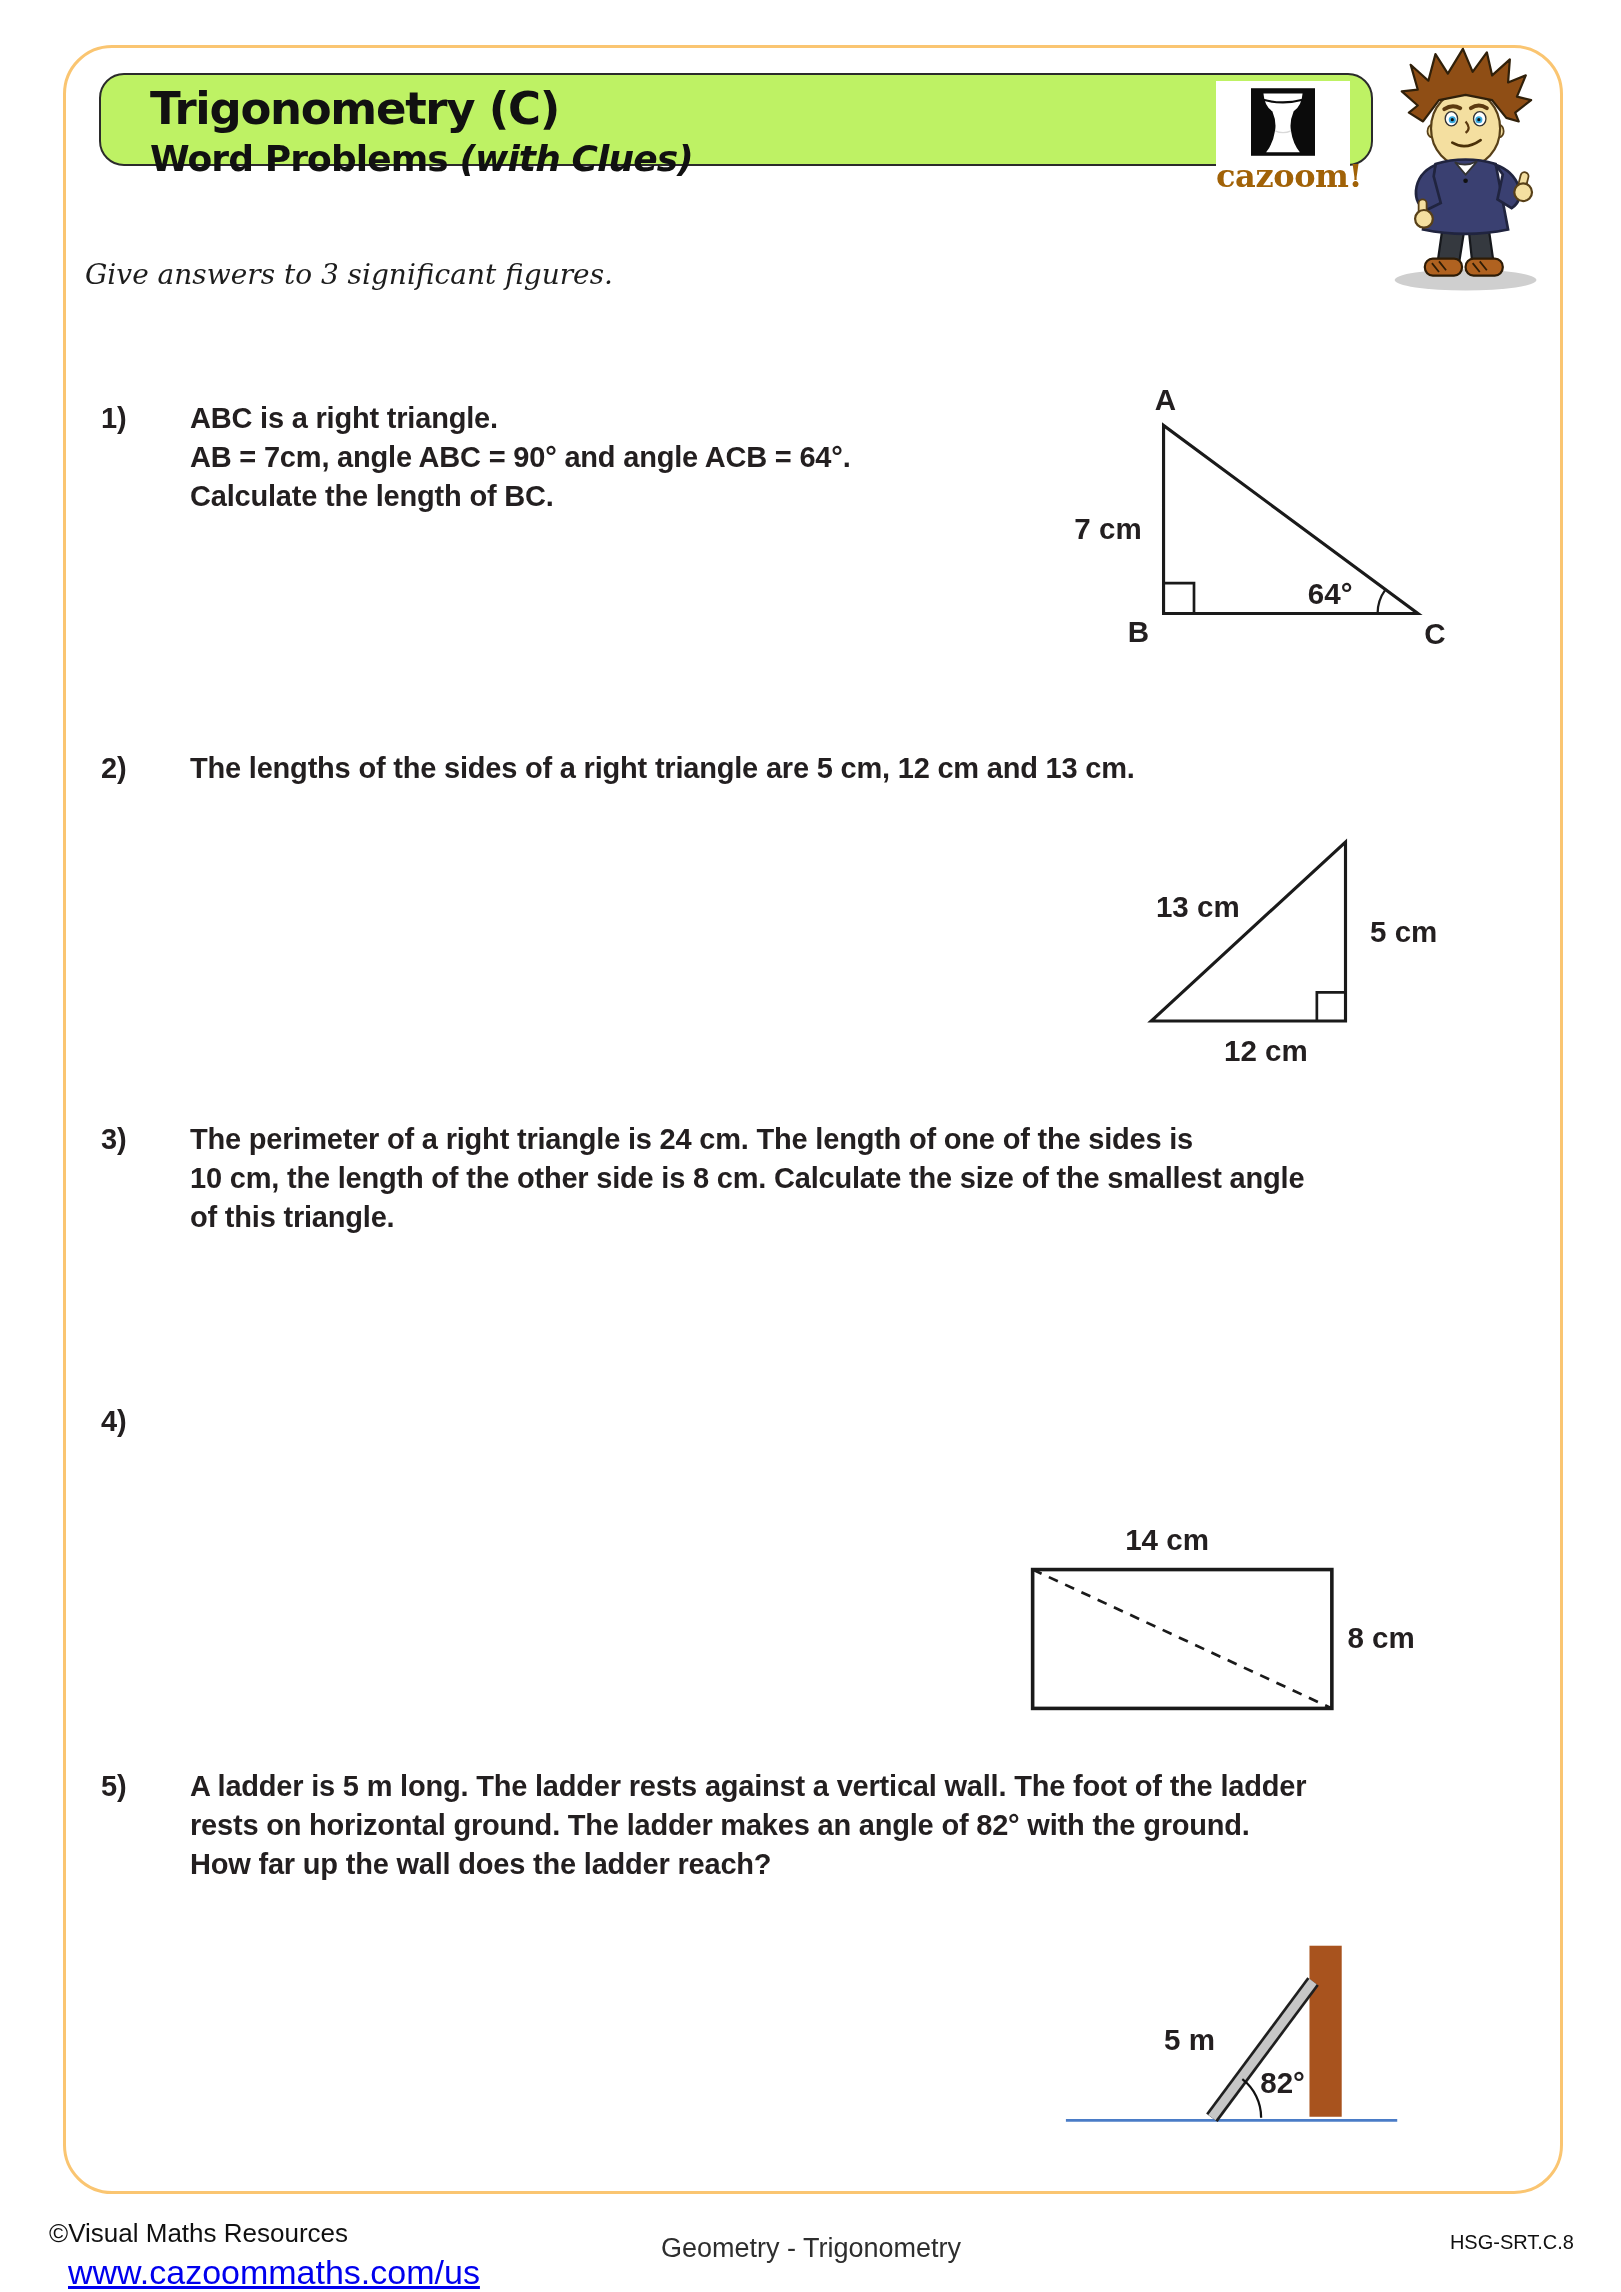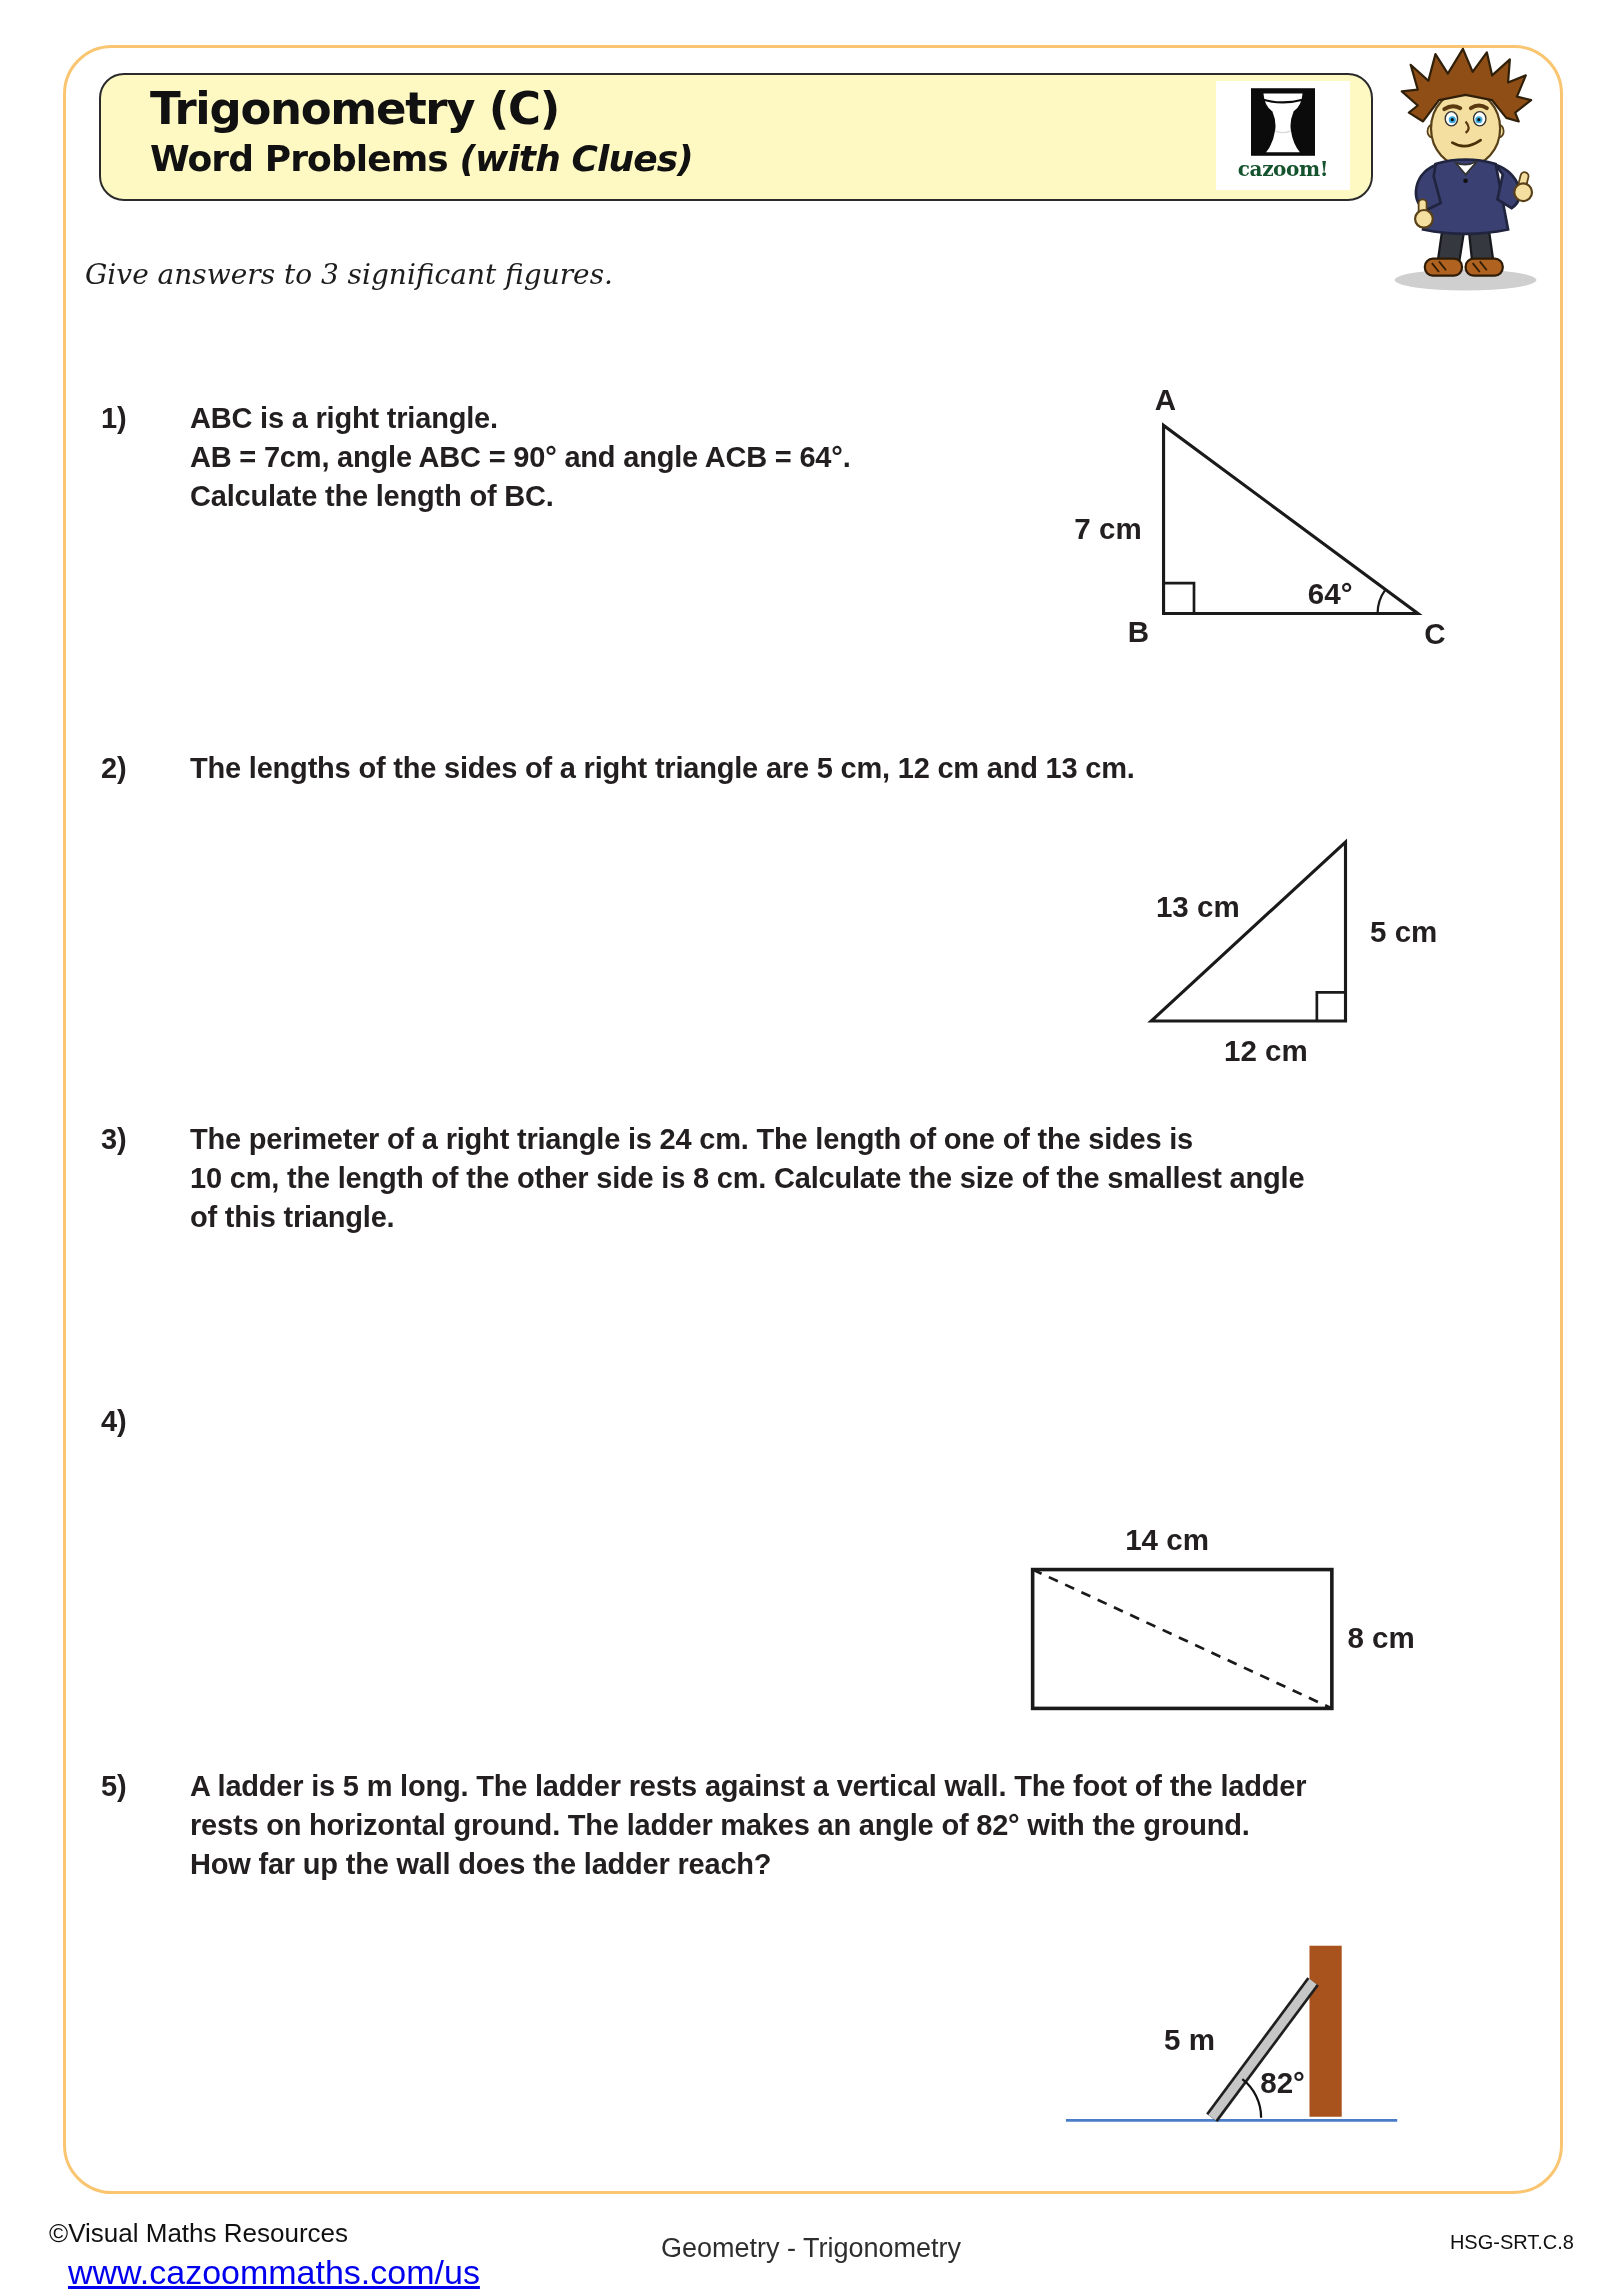--- a/index.html
+++ b/index.html
@@ -1,30 +1,30 @@
 <!DOCTYPE html>
 <html style="font-size:14.3px"><head>
 <meta charset="utf-8">
 <style>
   html,body{margin:0;padding:0;background:#fff;}
   .page{position:relative;width:1622px;height:2293px;background:#ffffff;overflow:hidden;
         font-family:"Liberation Sans", sans-serif;color:#231F20;}
   .outer-border{position:absolute;left:63px;top:45px;width:1500px;height:2149px;
         border:3.6px solid #FAC571;border-radius:49px;box-sizing:border-box;}
-  .header-box{position:absolute;left:99px;top:73px;width:1274px;height:128px;
-        background:#fef9c3;border:2.7px solid #2b2b2b;border-radius:25px;box-sizing:border-box;}
+  .header-box{position:absolute;left:99px;top:73px;width:1274px;height:93px;
+        background:#bef264;border:2.7px solid #2b2b2b;border-radius:25px;box-sizing:border-box;}
   .title{position:absolute;left:49px;top:7.2px;font-family:"DejaVu Sans", sans-serif;
         font-size:45px;font-weight:700;letter-spacing:-1.3px;color:#111;}
   .subtitle{position:absolute;left:49px;top:63px;font-family:"DejaVu Sans", sans-serif;
         font-size:36px;font-weight:700;letter-spacing:-0.9px;color:#111;}
   .subtitle em{font-style:italic;}
   .logo-patch{position:absolute;left:1216px;top:81px;width:134px;height:109px;background:#ffffff;
         text-align:center;}
-  .logo-text{font-family:"DejaVu Serif", serif;font-weight:700;font-size:20px;letter-spacing:-0.4px;
-        color:#14532d;margin-top:-2.7px;}
+  .logo-text{font-family:"DejaVu Serif", serif;font-weight:700;font-size:32px;letter-spacing:-0.4px;
+        color:#a16207;margin-top:-2.7px;}
   .instruction{position:absolute;left:85px;top:258px;font-family:"DejaVu Serif", serif;
         font-style:italic;font-size:28px;color:#1d1d1d;}
   .prob{position:absolute;left:101px;display:flex;font-size:29px;font-weight:bold;
         line-height:39px;letter-spacing:-0.2px;color:#231F20;}
   .pnum{width:89px;flex:0 0 89px;}
   .dia{position:absolute;}
   .dlabel{font-family:"Liberation Sans", sans-serif;font-size:33px;font-weight:bold;fill:#231F20;}
   .footer-copy{position:absolute;left:49px;top:2218px;font-size:26px;color:#101010;}
   .footer-link{position:absolute;left:49px;top:2253px;font-size:34px;color:#0000EE;
         text-decoration:underline;margin-left:19px;}

